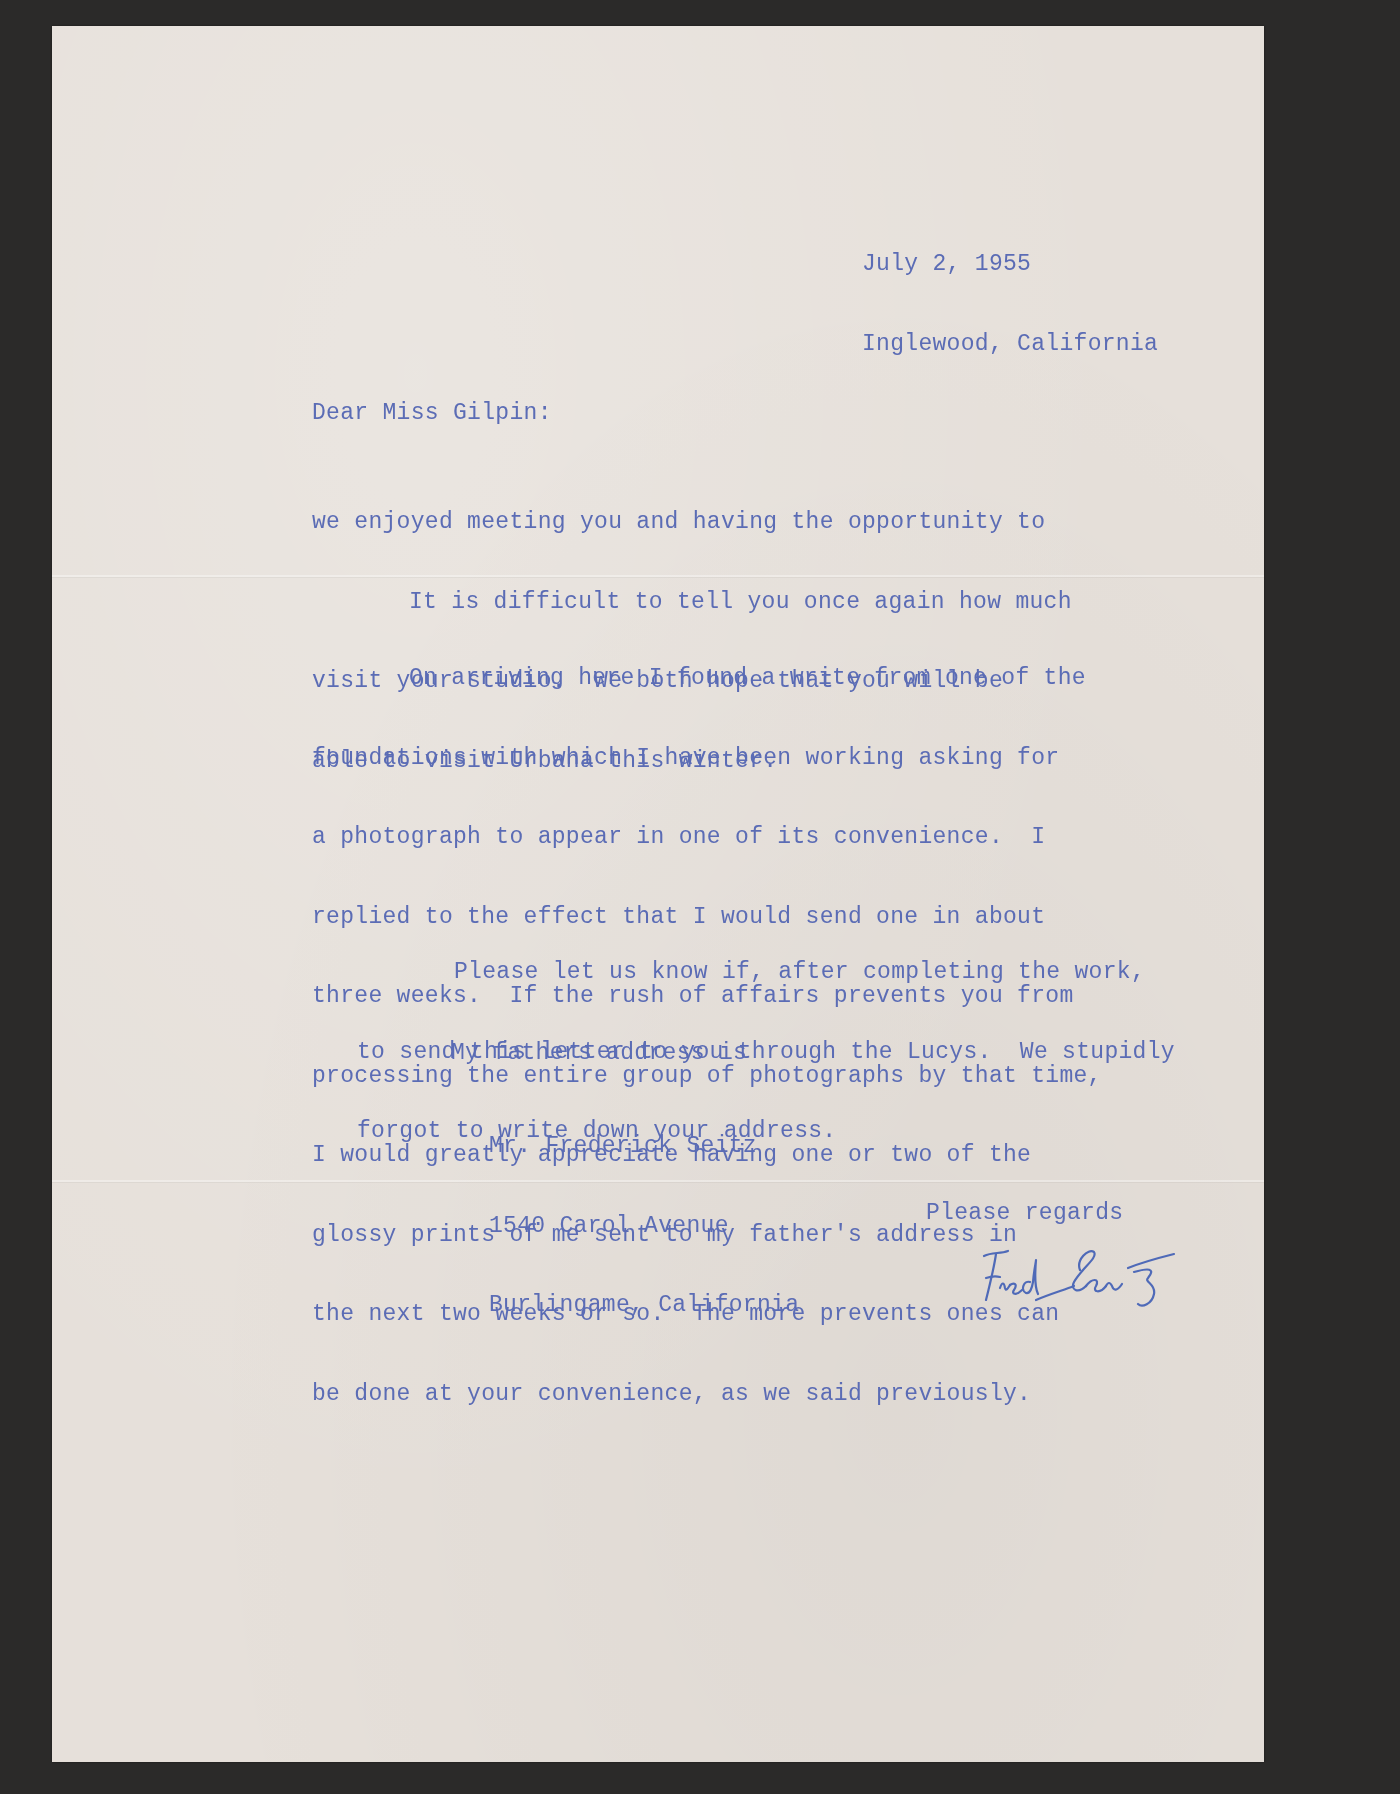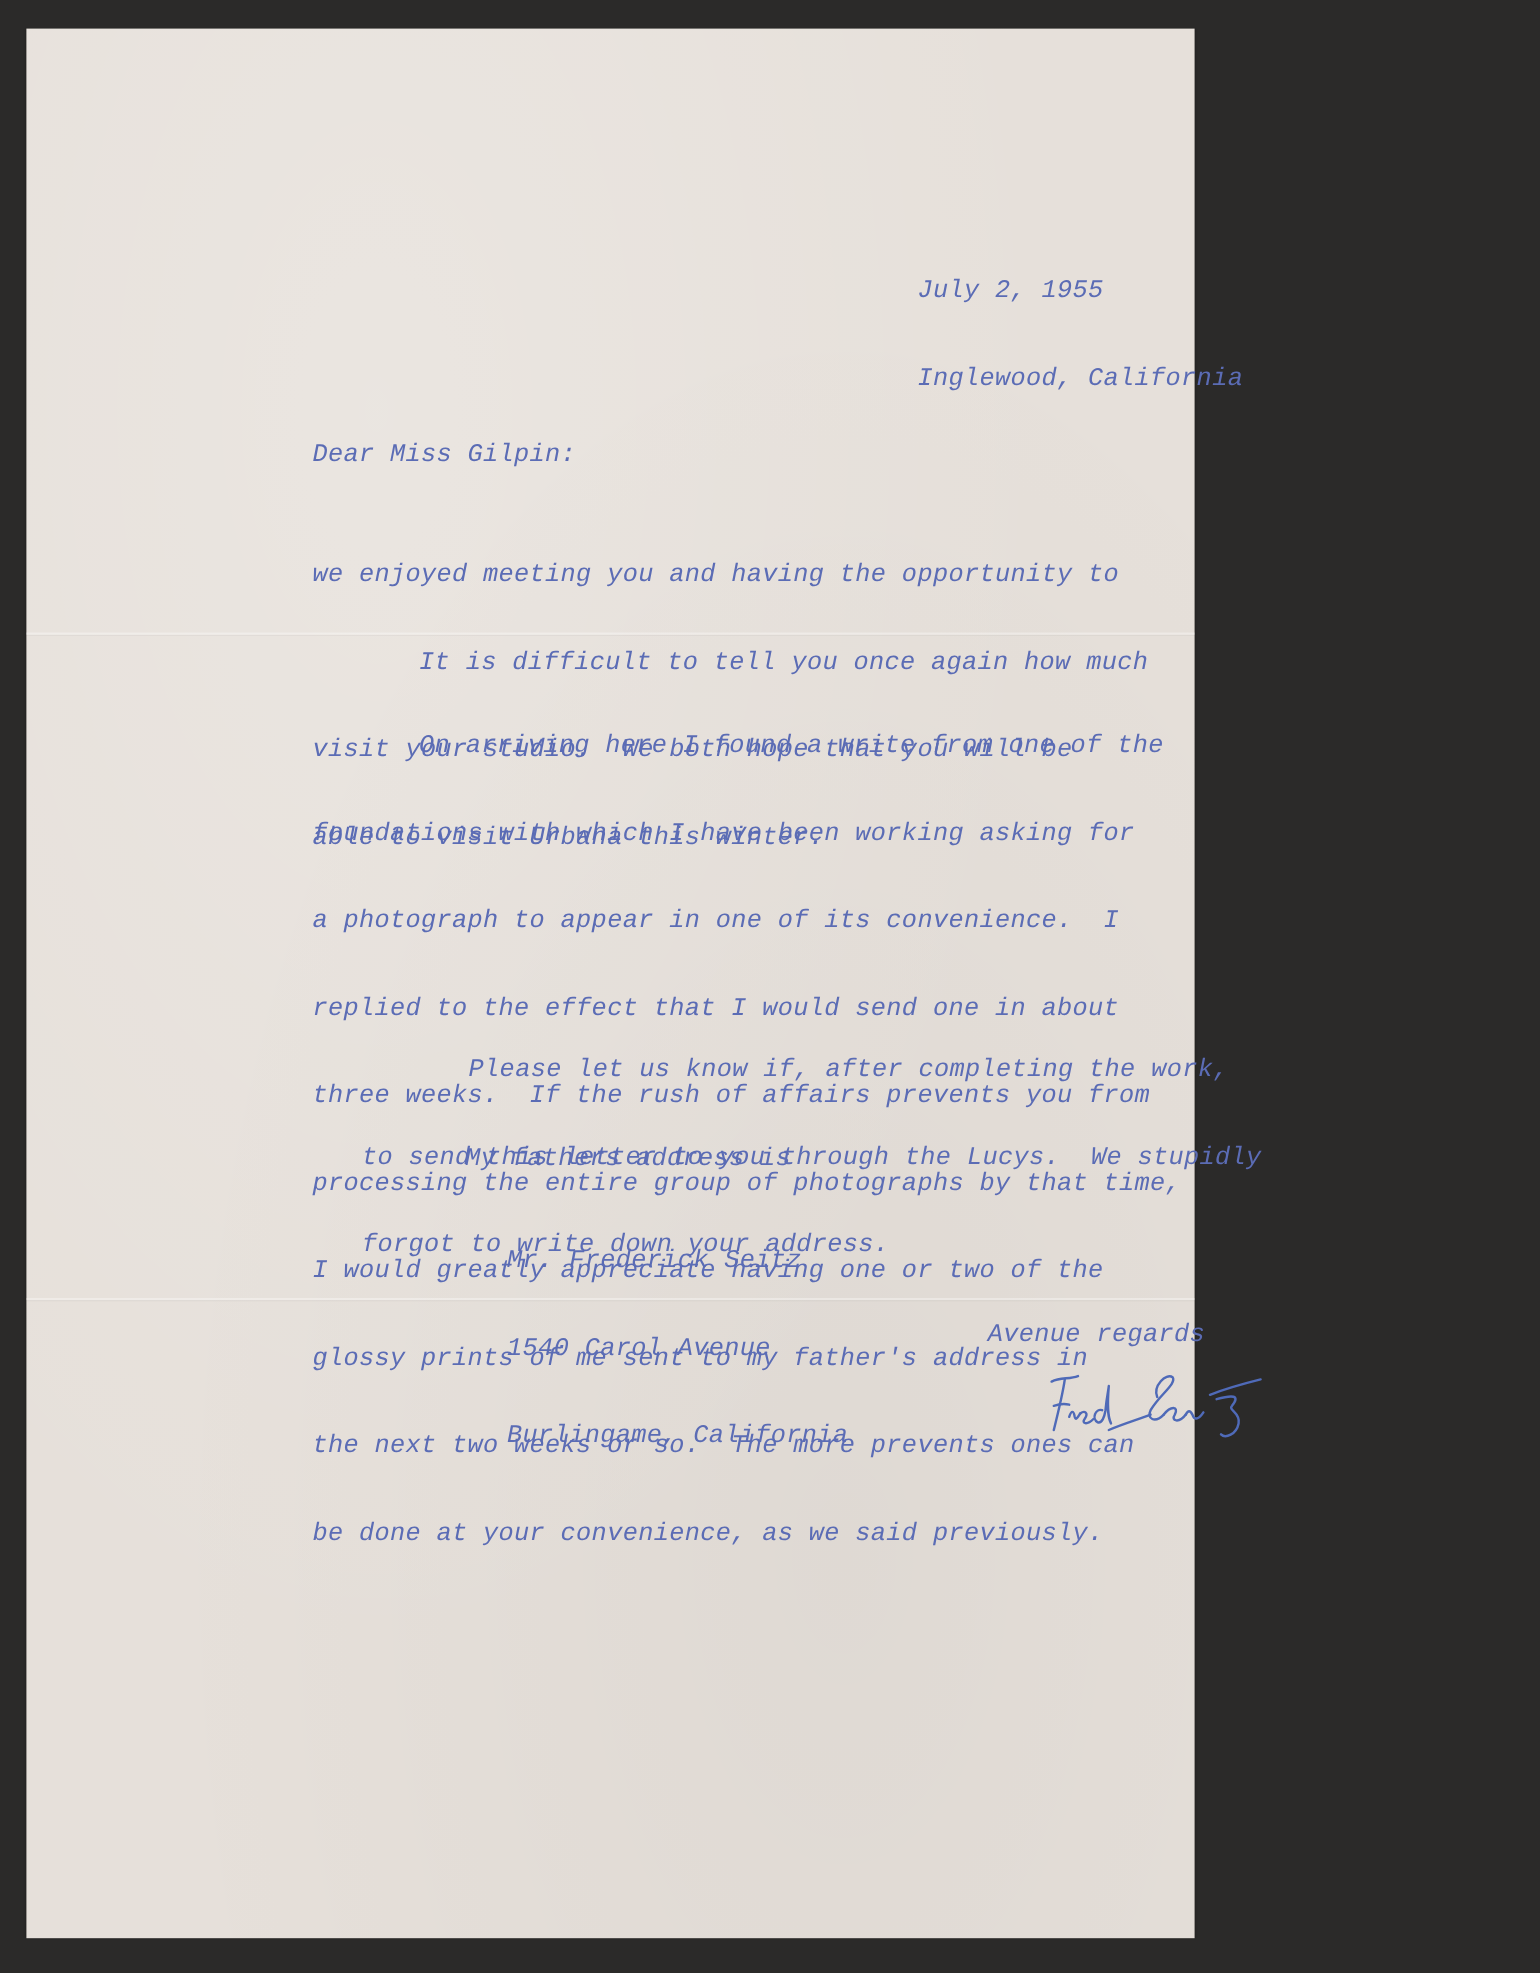--- a/index.html
+++ b/index.html
@@ -9,30 +9,29 @@
     body {
       width: 1400px;
       height: 1794px;
       background: #2b2a29;
       position: relative;
       overflow: hidden;
       font-family: "Liberation Mono", "DejaVu Sans Mono", monospace;
     }
     .paper {
       position: absolute;
-      left: 24px;
+      left: 52px;
       top: 26px;
-      width: 1062px;
+      width: 1212px;
       height: 1736px;
       background: #e6e0da;
       background-image:
         radial-gradient(ellipse at 30% 20%, rgba(255,255,255,0.18), rgba(0,0,0,0) 60%),
         radial-gradient(ellipse at 70% 80%, rgba(0,0,0,0.03), rgba(0,0,0,0) 60%);
       box-shadow: 0 0 2px rgba(0,0,0,0.4);
-      font-style: italic;
     }
     .fold {
       position: absolute;
       left: 0;
       width: 100%;
       height: 2px;
       background: rgba(255,255,255,0.35);
       box-shadow: 0 1px 0 rgba(0,0,0,0.04);
     }
     .fold.f1 { top: 549px; }
@@ -129,21 +128,21 @@
   </div>
 
   <div class="intro-addr ink">My fathers address is</div>
 
   <div class="address ink">
     <span class="line">Mr. Frederick Seitz</span>
     <span class="line">1540 Carol Avenue</span>
     <span class="line">Burlingame, California</span>
   </div>
 
-  <div class="closing ink">Avenue regards</div>
+  <div class="closing ink">Please regards</div>
 
   <svg class="signature" viewBox="0 0 210 80" xmlns="http://www.w3.org/2000/svg">
     <g fill="none" stroke="#4f6ab8" stroke-width="2.2" stroke-linecap="round" stroke-linejoin="round">
 
       <path d="M6 18 C 14 14, 22 16, 30 13"></path>
       <path d="M18 16 C 16 30, 12 46, 8 62"></path>
       <path d="M8 40 C 14 38, 18 38, 22 39"></path>
 
       <path d="M22 50 C 24 44, 26 44, 27 50 C 28 54, 30 50, 32 47"></path>
       <path d="M32 47 C 36 44, 40 46, 36 52 C 33 56, 38 58, 44 52"></path>

